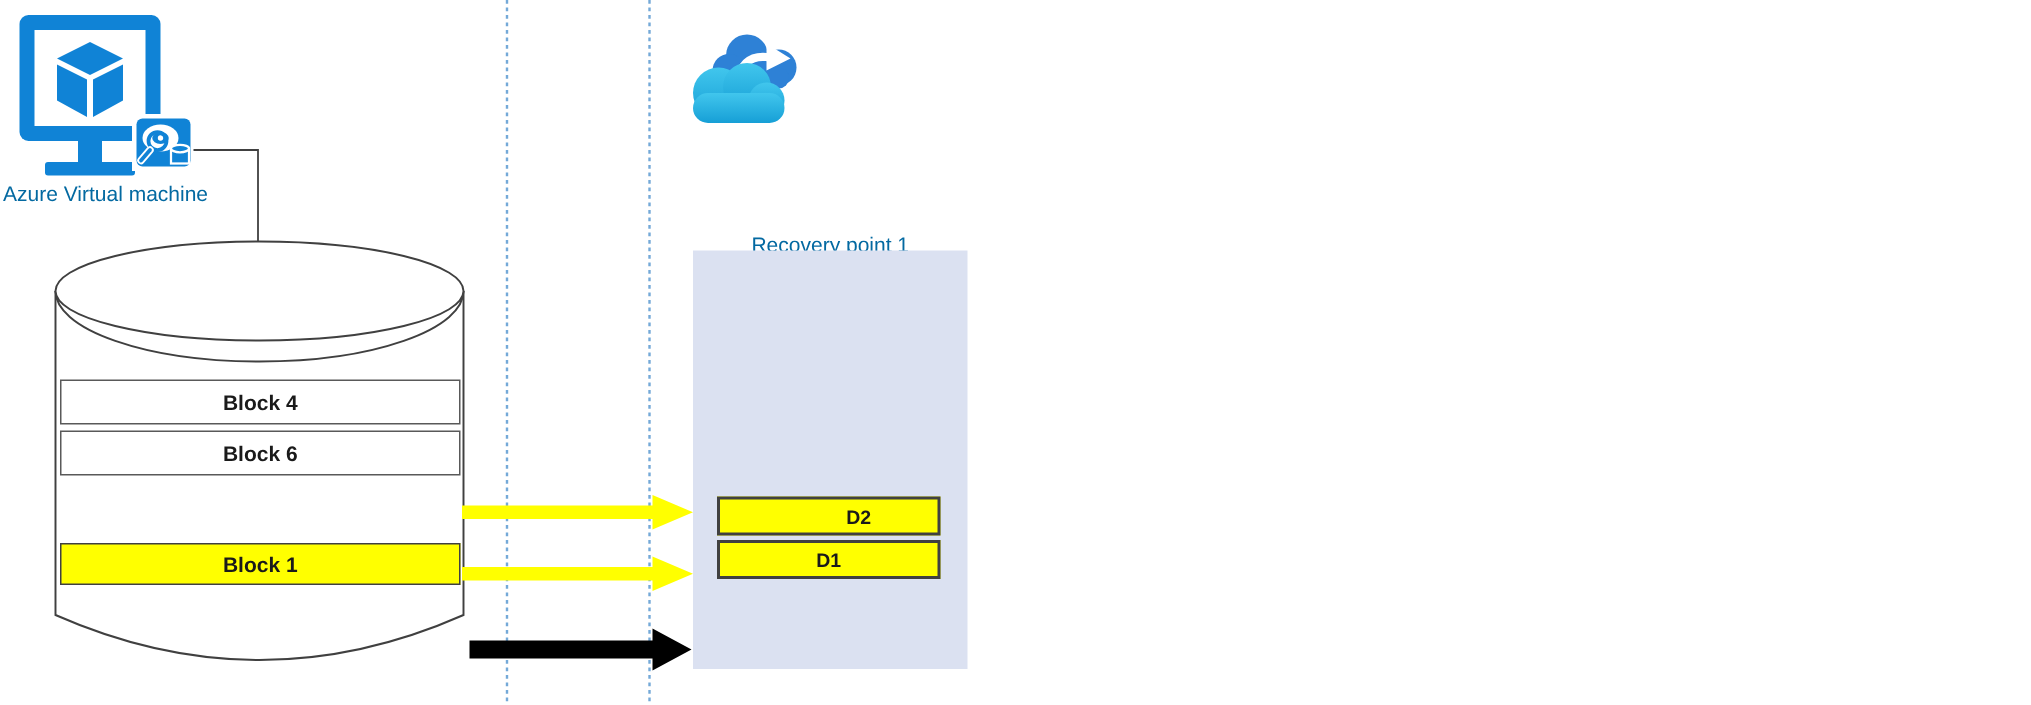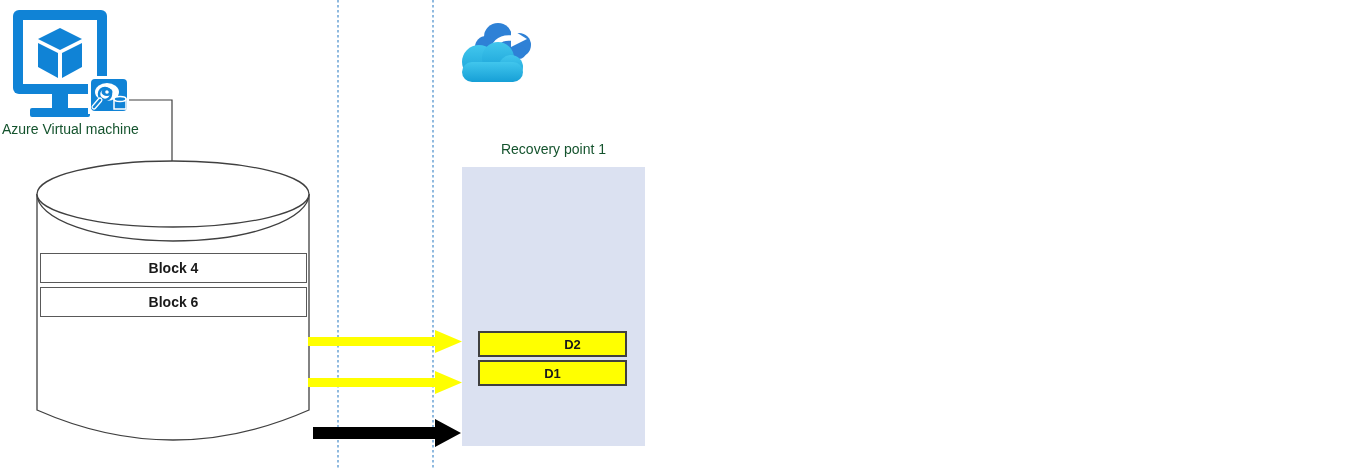--- a/index.html
+++ b/index.html
@@ -6,21 +6,21 @@
   #canvas{
     position:relative;
     width:1354px;height:470px;
     background:#ffffff;
     font-family:"Liberation Sans", sans-serif;
     color:#1a1a1a;
     overflow:hidden;
   }
   .abs{position:absolute;}
   .label{
-    color:#14532d;
+    color:#0369a1;
     font-size:14px;
     line-height:16px;
     white-space:nowrap;
   }
   .centered{text-align:center;white-space:normal;}
   .block{
     position:absolute;
     left:40px;width:267px;
     box-sizing:border-box;
     background:#ffffff;
@@ -35,21 +35,21 @@
     box-sizing:border-box;
     background:#ffff00;
     border:2px solid #404040;
     font-weight:bold;font-size:13px;
     display:flex;align-items:center;justify-content:center;
   }
   #recovery-box{
     left:462px;top:167px;width:183px;height:279px;
     background:#dbe1f1;
   }
-  #recovery-title{left:462px;top:141px;width:183px;}
+  #recovery-title{left:462px;top:155px;width:183px;}
   #vm-label{left:2px;top:121px;width:160px;font-size:14px;}
   #disk-title{left:40px;top:184px;width:267px;}
   #backup-label{
     left:355px;top:379px;width:72px;
     font-size:13px;line-height:19px;
   }
   svg{display:block;}
   #overlay{left:0;top:0;pointer-events:none;}
 </style>
 </head>
@@ -89,20 +89,23 @@
     <ellipse cx="139" cy="36" rx="136" ry="33" fill="#ffffff" stroke="#404040" stroke-width="1.3"></ellipse>
   </svg>
 
 
   <div class="block" style="top:253px;height:30px;">
     <span>Block 4</span>
   </div>
   <div class="block" style="top:287px;height:30px;">
     <span>Block 6</span>
   </div>
+  <div class="block hl" style="top:362px;height:28px;">
+    <span>Block 1</span>
+  </div>
 
   <svg class="abs" style="left:452px;top:12px;" width="90" height="78" viewBox="0 0 90 78">
     <defs>
       <linearGradient id="cg" x1="0" y1="0" x2="0" y2="1">
         <stop offset="0" stop-color="#41c6ed"></stop>
         <stop offset="1" stop-color="#169fd6"></stop>
       </linearGradient>
     </defs>
     <g fill="#2e81d6">
       <circle cx="46" cy="25" r="14"></circle>

